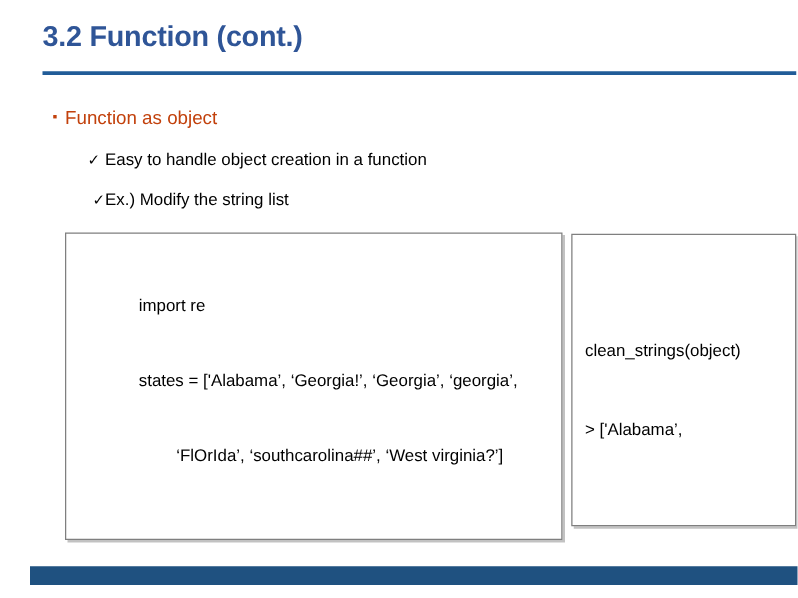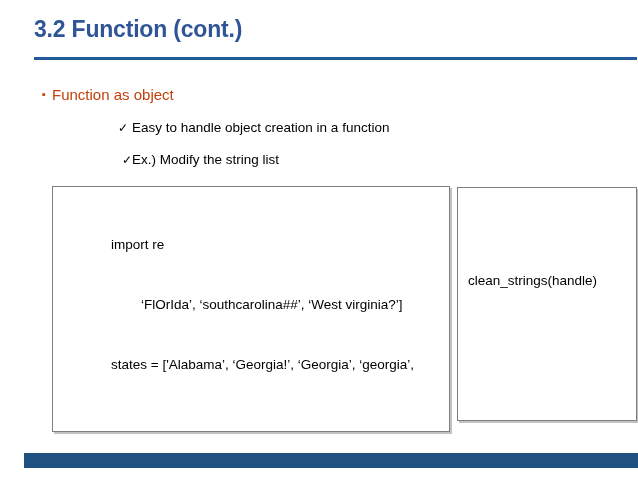--- a/index.html
+++ b/index.html
@@ -54,21 +54,20 @@
     font-size: 11px;
     line-height: 15px;
     vertical-align: 2px;
   }
   .bullet-l2 {
     position: absolute;
     left: 58px;
     font-size: 13.5px;
     color: #000000;
     white-space: nowrap;
-    margin-left: 48px;
   }
   .bullet-l2 .check {
     display: inline-block;
     width: 14px;
     font-size: 12px;
   }
   .bullet-l2.b1 { top: 120px; }
   .bullet-l2.b2 { top: 152px; text-align: right; }
 
   .code-box {
@@ -143,37 +142,38 @@
     <span class="check">✓</span><span>Easy to handle object creation in a function</span>
   </div>
 
   <div class="bullet-l2 b2">
     <span class="check">✓</span><span>Ex.) Modify the string list</span>
   </div>
 
   <div class="code-box">
     <div class="code-lines">
       <div>import re</div>
+      <div>states = ['Alabama’, ‘Georgia!’, ‘Georgia’, ‘georgia’,</div>
       <div>        ‘FlOrIda’, ‘southcarolina##’, ‘West virginia?’]</div>
-      <div>states = ['Alabama’, ‘Georgia!’, ‘Georgia’, ‘georgia’,</div>
       <div></div>
       
       
       
       
       
       
       
       
     </div>
   </div>
 
   <div class="out-box">
     <div class="out-lines">
-      <div>clean_strings(handle)</div>
+      <div>clean_strings(object)</div>
+      <div>&gt; ['Alabama’,</div>
       
       
       
       
       
     </div>
   </div>
 
   <div class="footer-bar"></div>
 

